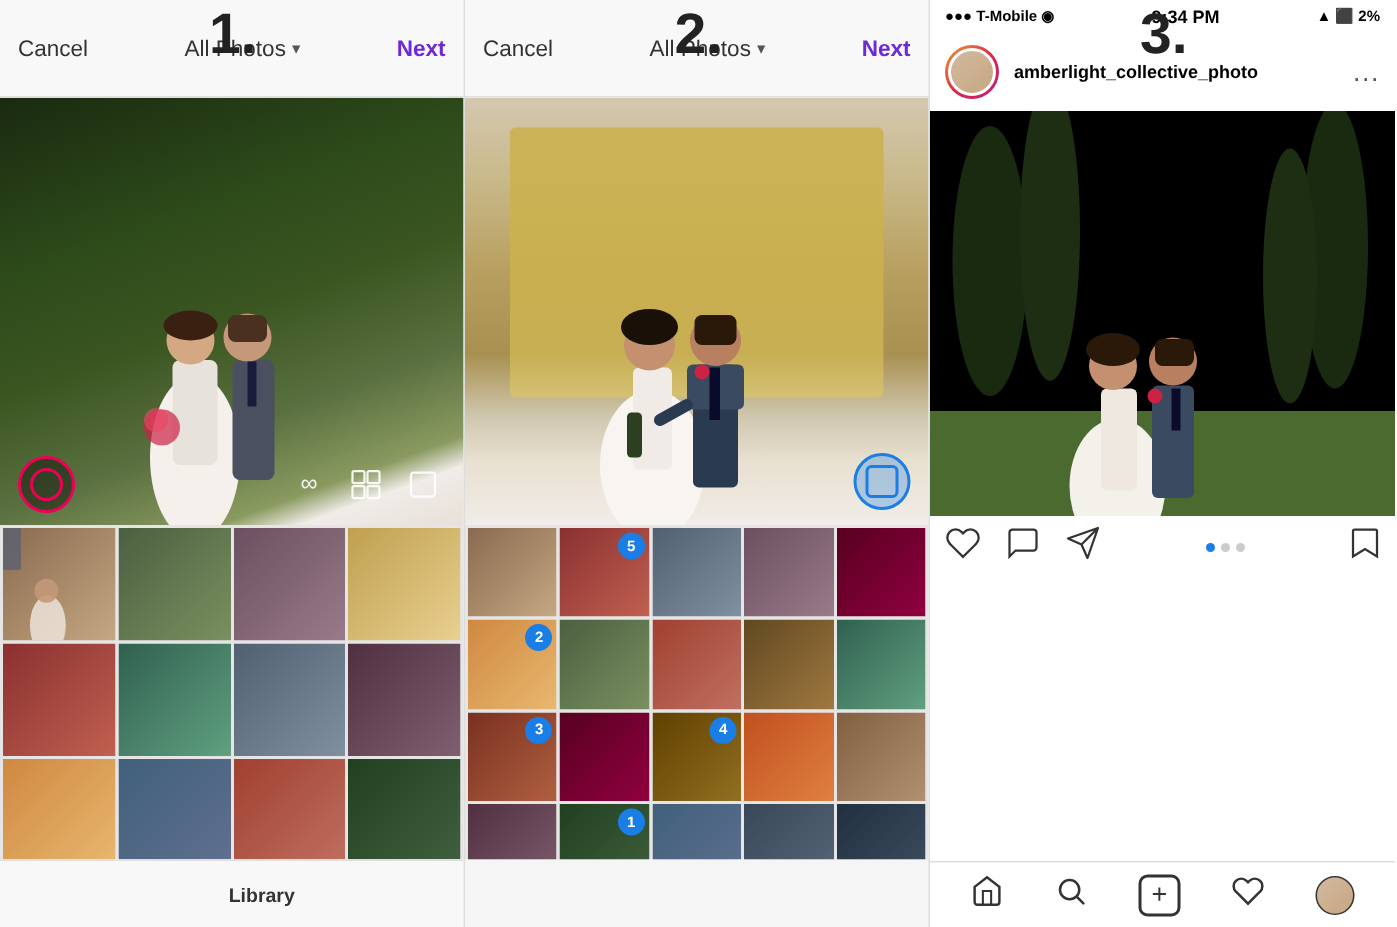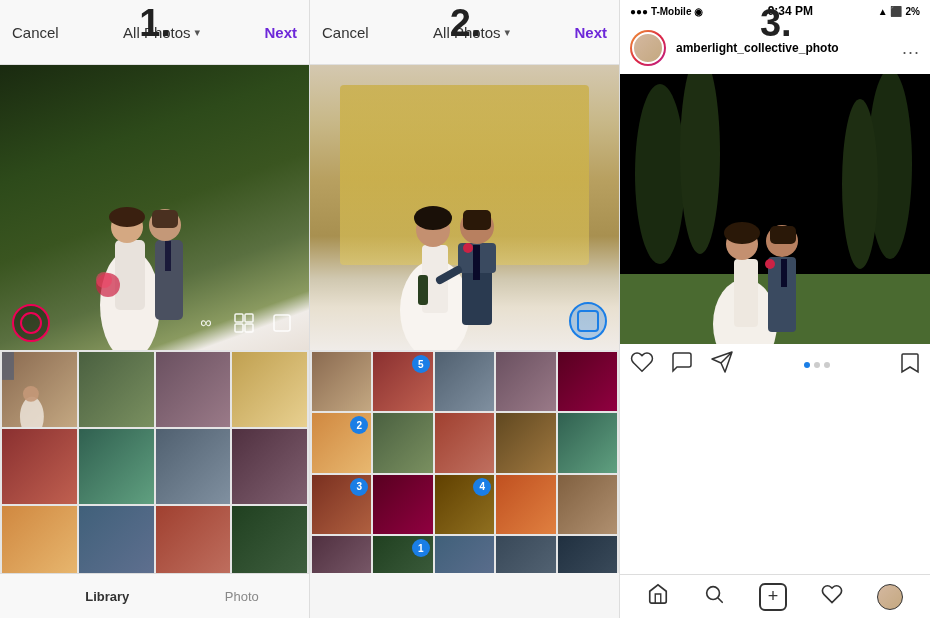--- a/index.html
+++ b/index.html
@@ -503,21 +503,20 @@
           <div class="thumb-cell">
               <div class="thumb-bg tc12"></div>
             </div>
 
         </div>
       </div>
     </div>
 
     <div class="tab-bar">
       <div class="tab-item active">Library</div>
-      <div class="tab-item">Photo</div>
     </div>
   </div>
 
   <div class="phone-frame">
 
     <div class="phone-header">
       <span class="header-cancel">Cancel</span>
       <div class="header-center">
         <span>All Photos</span>
         <span class="chevron">▾</span>

